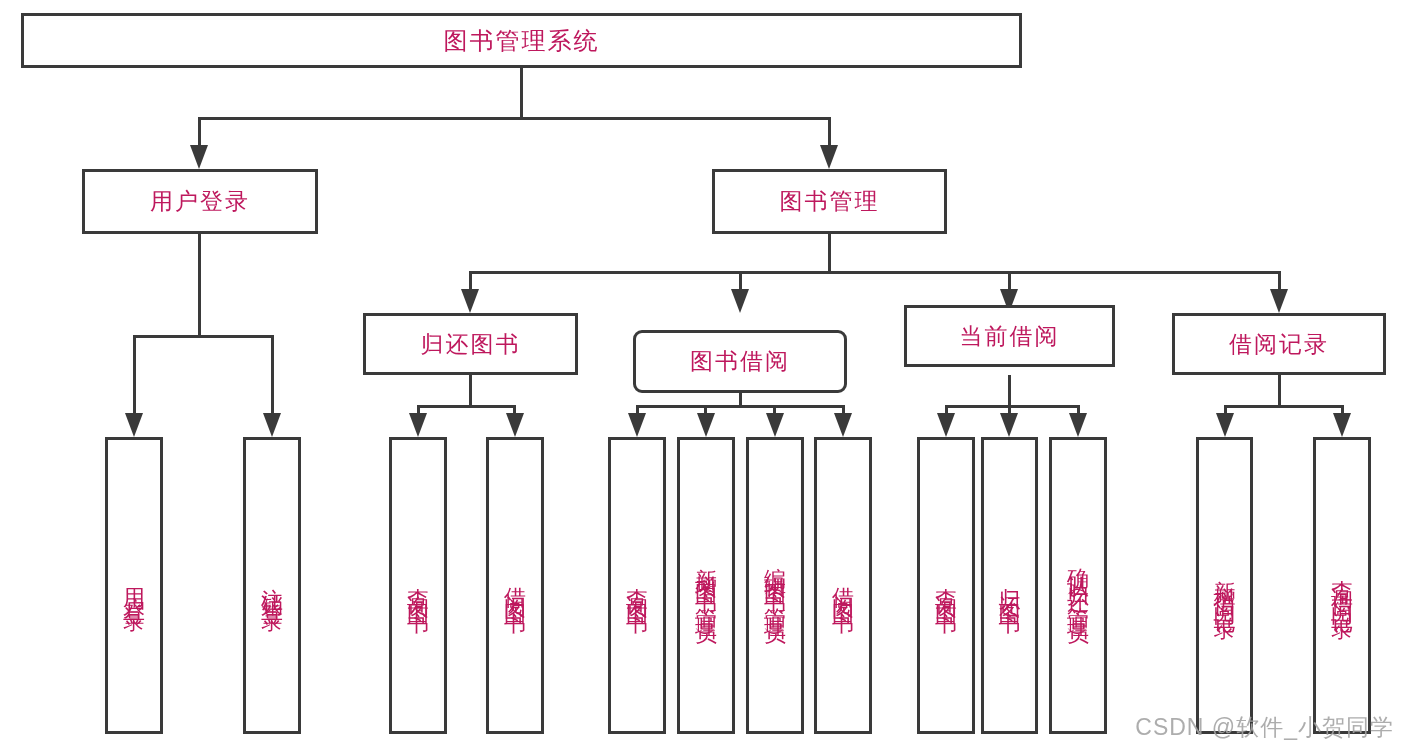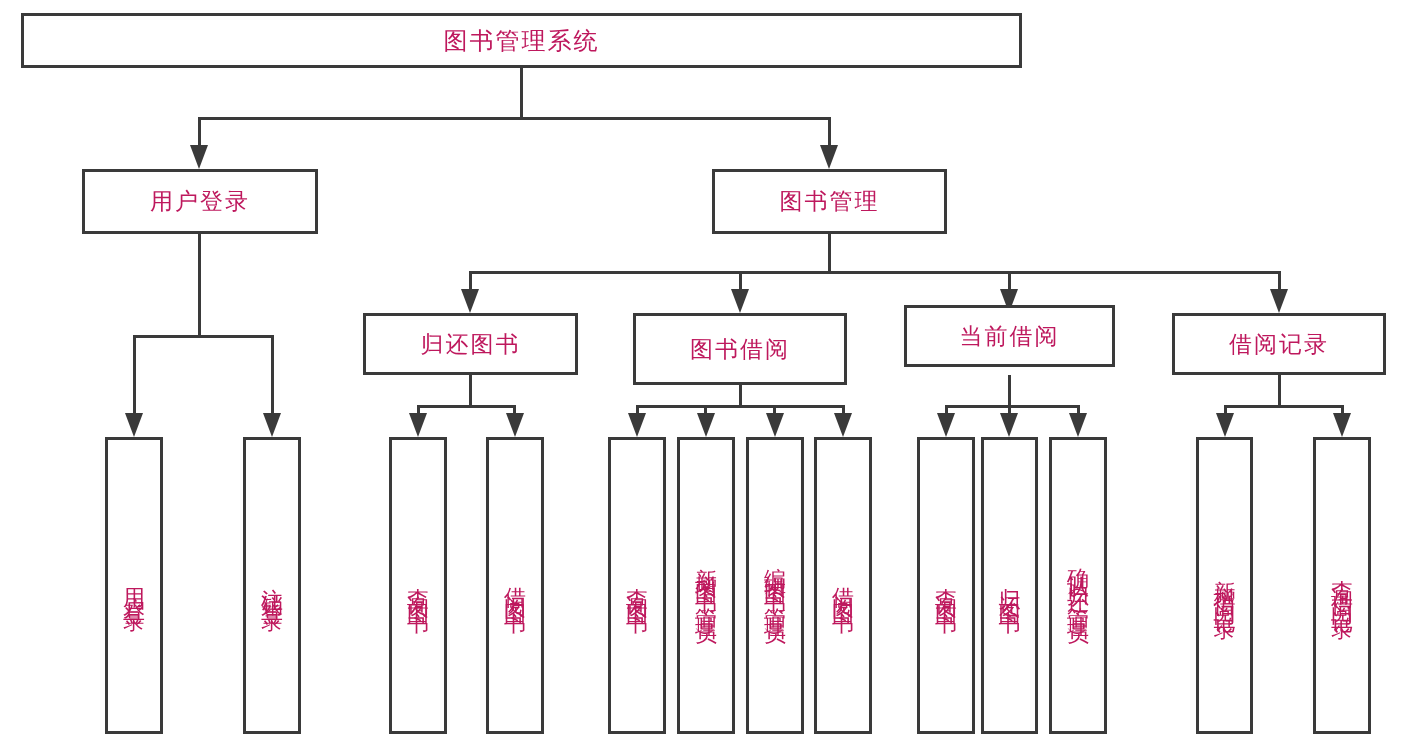--- a/index.html
+++ b/index.html
@@ -89,21 +89,21 @@
   <div class="vline" style="left:469px; top:271px; height:21px;"></div>
   <div class="arrow" style="left:461px; top:289px;"></div>
   <div class="vline" style="left:739px; top:271px; height:21px;"></div>
   <div class="arrow" style="left:731px; top:289px;"></div>
   <div class="vline" style="left:1008px; top:271px; height:21px;"></div>
   <div class="arrow" style="left:1000px; top:289px;"></div>
   <div class="vline" style="left:1278px; top:271px; height:21px;"></div>
   <div class="arrow" style="left:1270px; top:289px;"></div>
 
   <div class="box" style="left:363px; top:313px; width:215px; height:62px;">归还图书</div>
-  <div class="box" style="left:633px; top:313px; width:214px; height:72px;">图书借阅</div>
+  <div class="box" style="left:633px; top:330px; width:214px; height:63px;border-radius:9px;">图书借阅</div>
   <div class="box" style="left:904px; top:305px; width:211px; height:62px;">当前借阅</div>
   <div class="box" style="left:1172px; top:313px; width:214px; height:62px;">借阅记录</div>
 
   <div class="vline" style="left:469px; top:375px; height:33px;"></div>
   <div class="vline" style="left:739px; top:375px; height:33px;"></div>
   <div class="vline" style="left:1008px; top:375px; height:33px;"></div>
   <div class="vline" style="left:1278px; top:375px; height:33px;"></div>
 
   <div class="hline" style="left:417px; top:405px; width:99px;"></div>
   <div class="vline" style="left:417px; top:405px; height:11px;"></div>
@@ -146,14 +146,15 @@
   <div class="box vert" style="left:746px; top:437px; width:58px; height:297px;">编辑图书（管理员）</div>
   <div class="box vert" style="left:814px; top:437px; width:58px; height:297px;">借阅图书</div>
 
   <div class="box vert" style="left:917px; top:437px; width:58px; height:297px;">查询图书</div>
   <div class="box vert" style="left:981px; top:437px; width:57px; height:297px;">归还图书</div>
   <div class="box vert" style="left:1049px; top:437px; width:58px; height:297px;">确认归还（管理员）</div>
 
   <div class="box vert" style="left:1196px; top:437px; width:57px; height:297px;">新增借阅记录</div>
   <div class="box vert" style="left:1313px; top:437px; width:58px; height:297px;">查询借阅记录</div>
 
+  <div class="watermark">CSDN @软件_小贺同学</div>
 
 </div>
 
 </body></html>

